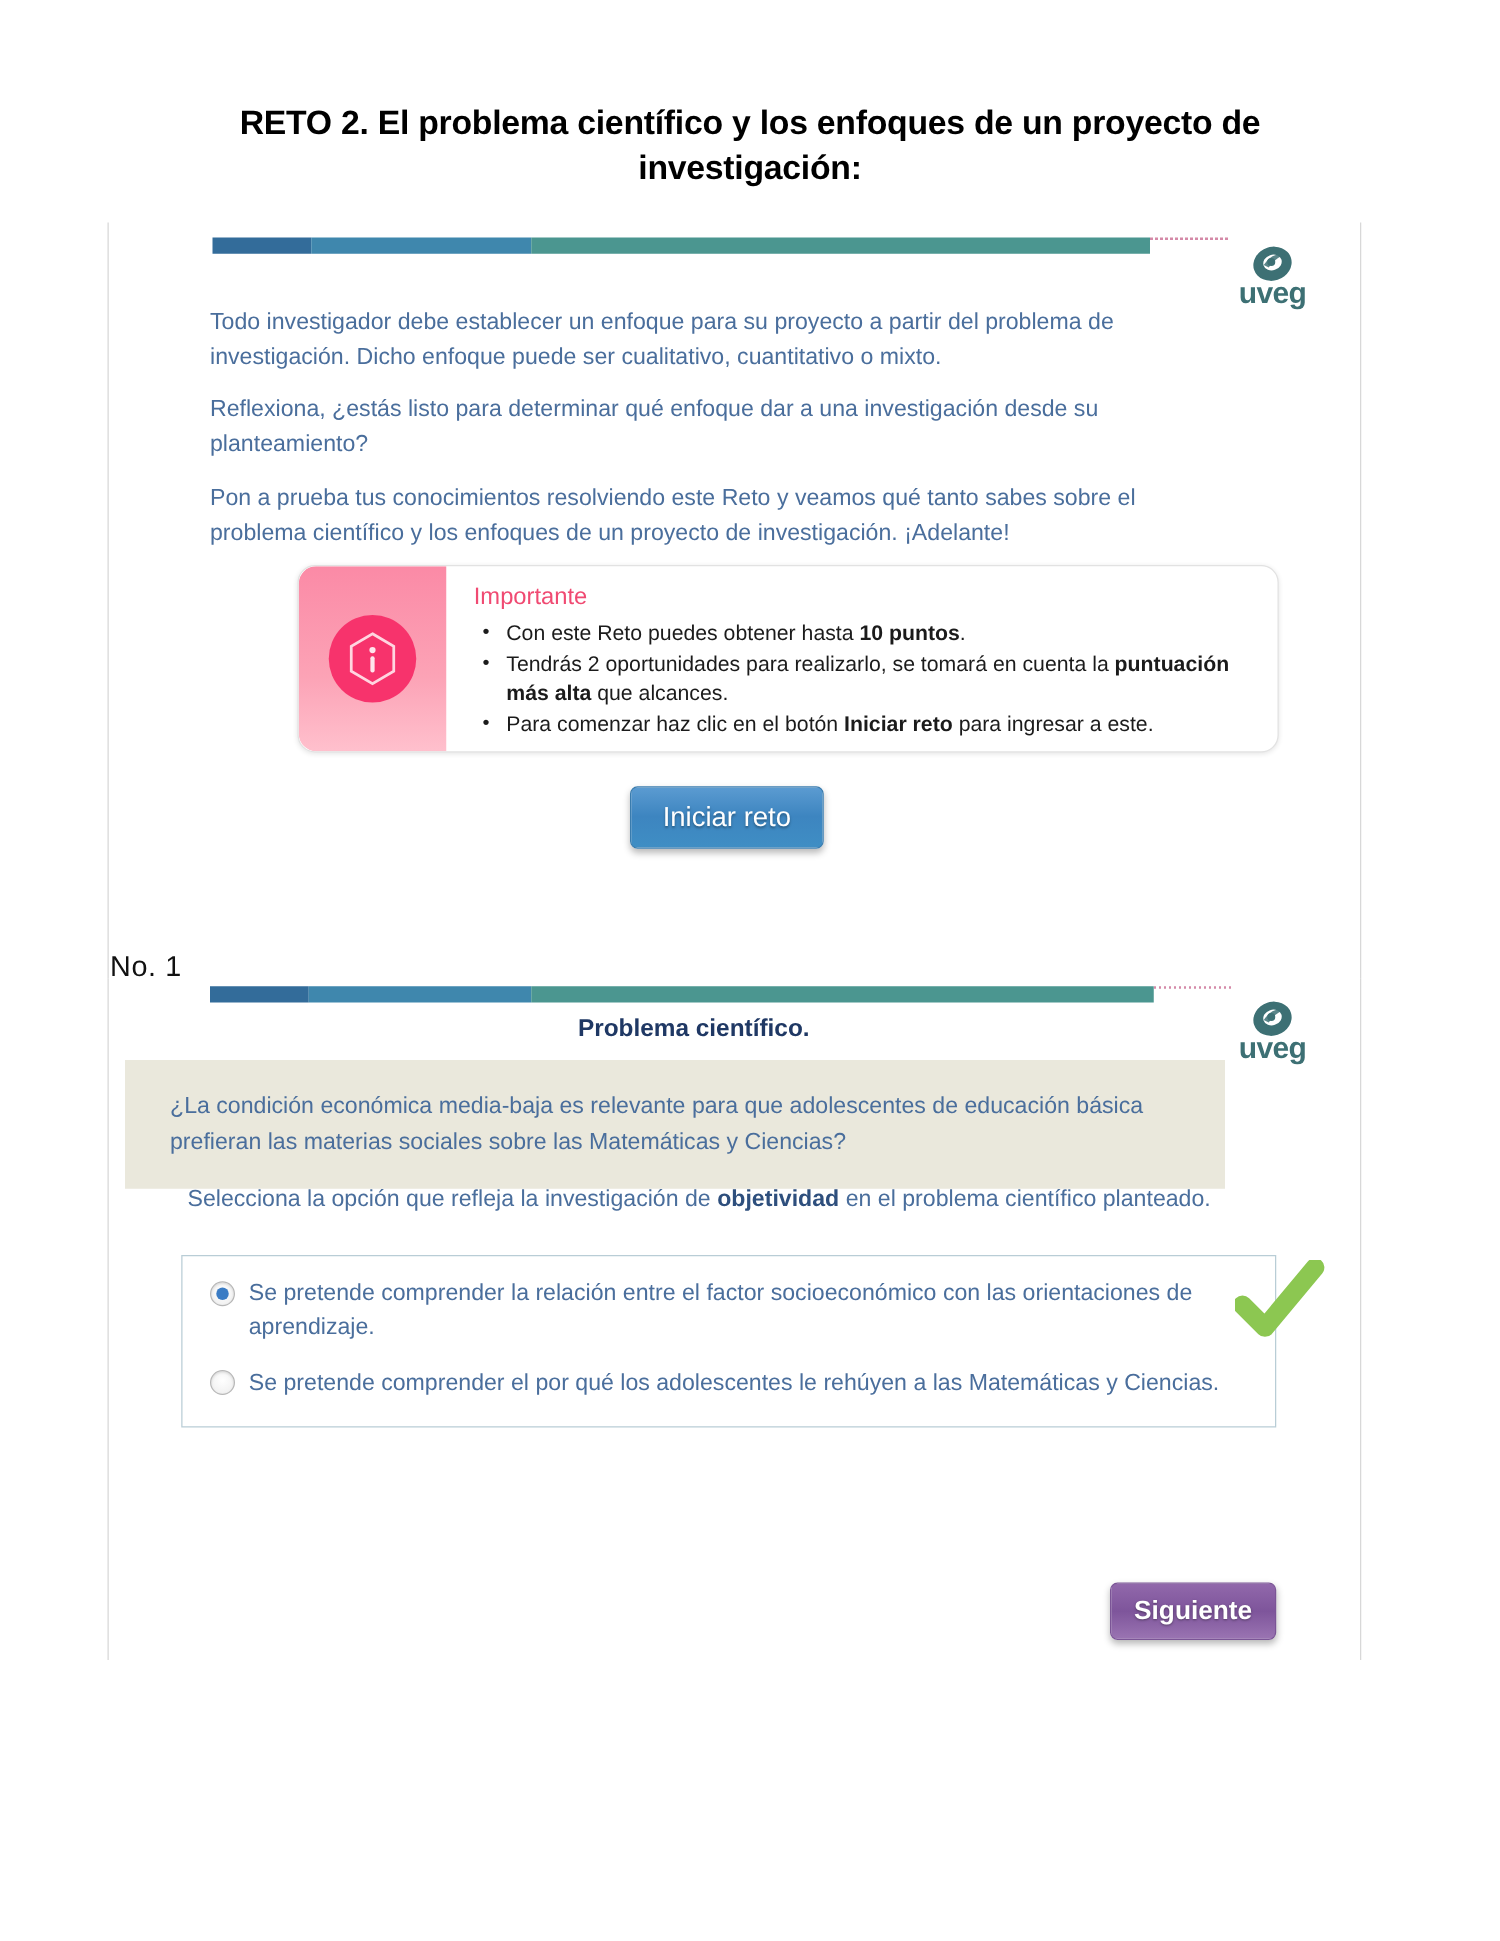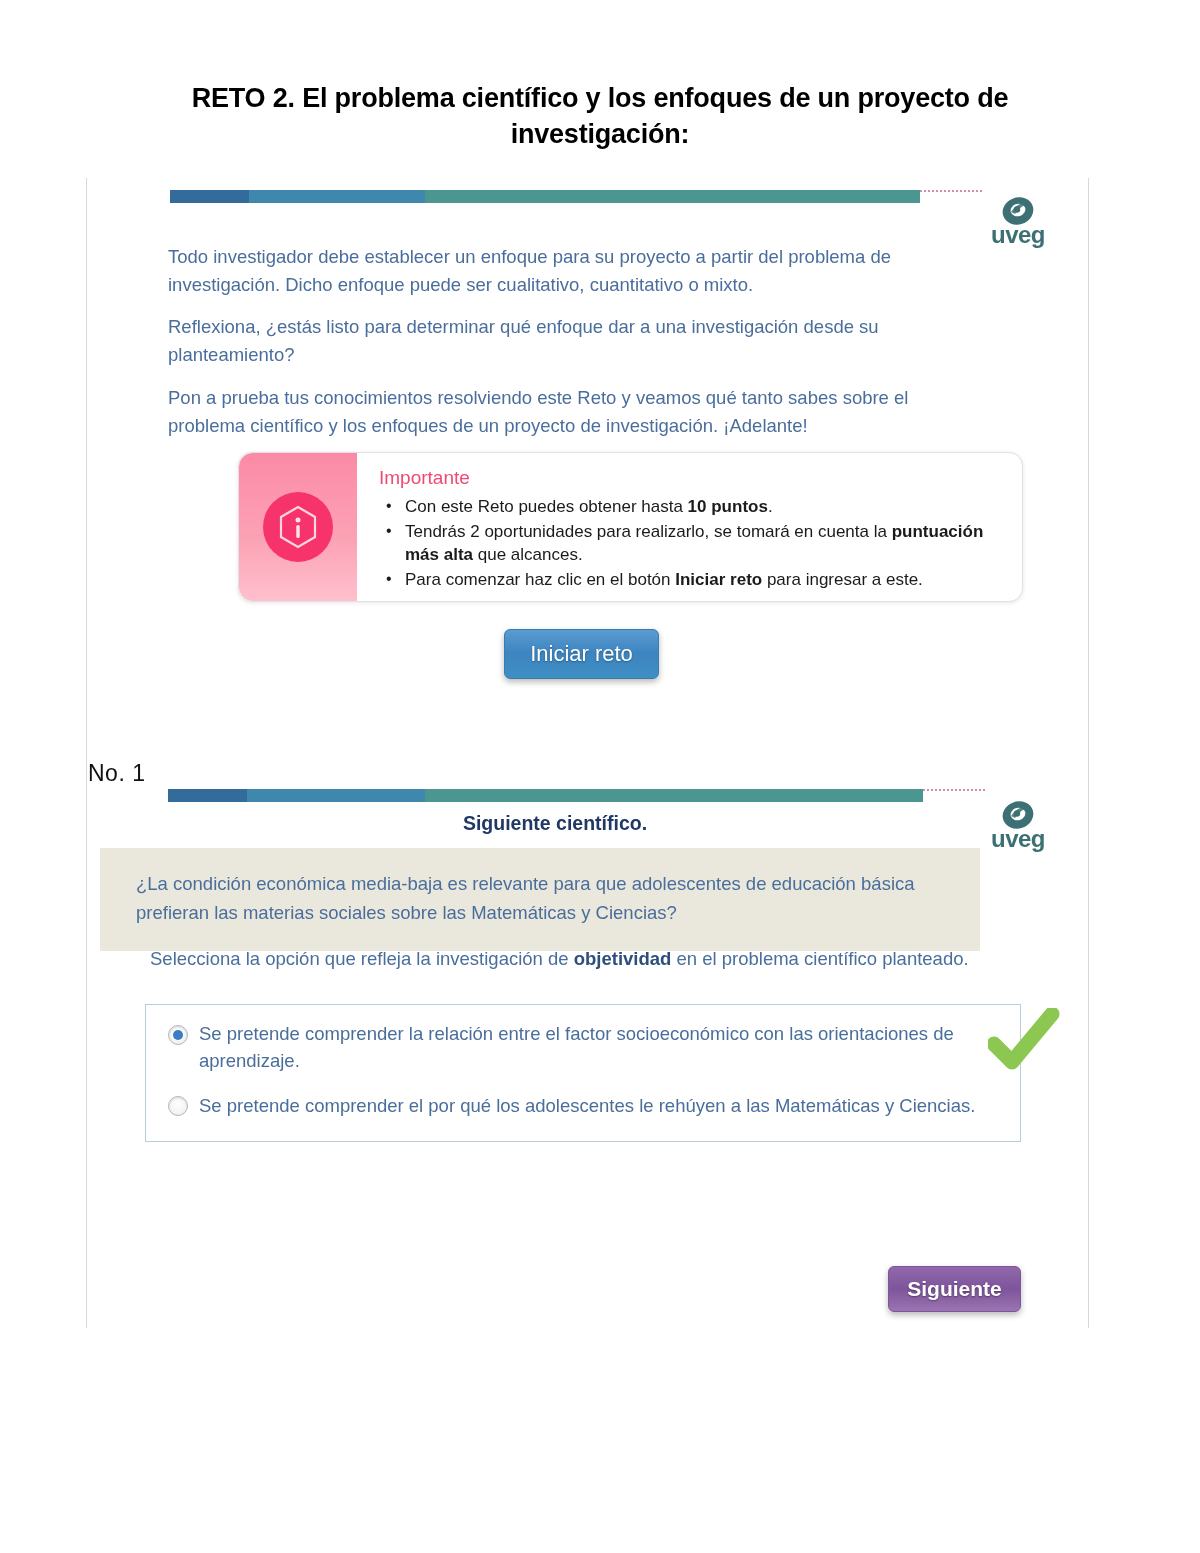--- a/index.html
+++ b/index.html
@@ -356,21 +356,21 @@
 <div class="uveg-logo" style="left:987px; top:800px;">
   <svg class="uveg-mark" width="34" height="30" viewBox="0 0 34 30">
     <ellipse cx="17" cy="15" rx="15.5" ry="13.5" fill="#3d7074" transform="rotate(-18 17 15)"></ellipse>
     <ellipse cx="17" cy="14" rx="7.5" ry="6.2" fill="#ffffff" transform="rotate(-18 17 14)"></ellipse>
     <path d="M10 16 Q17 5 28 8 Q20 9 14 18 Z" fill="#3d7074" opacity="0.85"></path>
     <circle cx="16" cy="13.5" r="3.2" fill="#3d7074"></circle>
   </svg>
   <span class="uveg-word">uveg</span>
 </div>
 
-<div class="slide2-title">Siguiente científico.</div>
+<div class="slide2-title">Problema científico.</div>
 
 <div class="question-box">¿La condición económica media-baja es relevante para que adolescentes de educación básica prefieran las materias sociales sobre las Matemáticas y Ciencias?</div>
 
 <div class="instruction">
   <span>Selecciona la opción que refleja la investigación de </span><b>objetividad</b><span> en el problema científico planteado.</span>
 </div>
 
 <div class="options-box">
 
   <div class="option-row">

